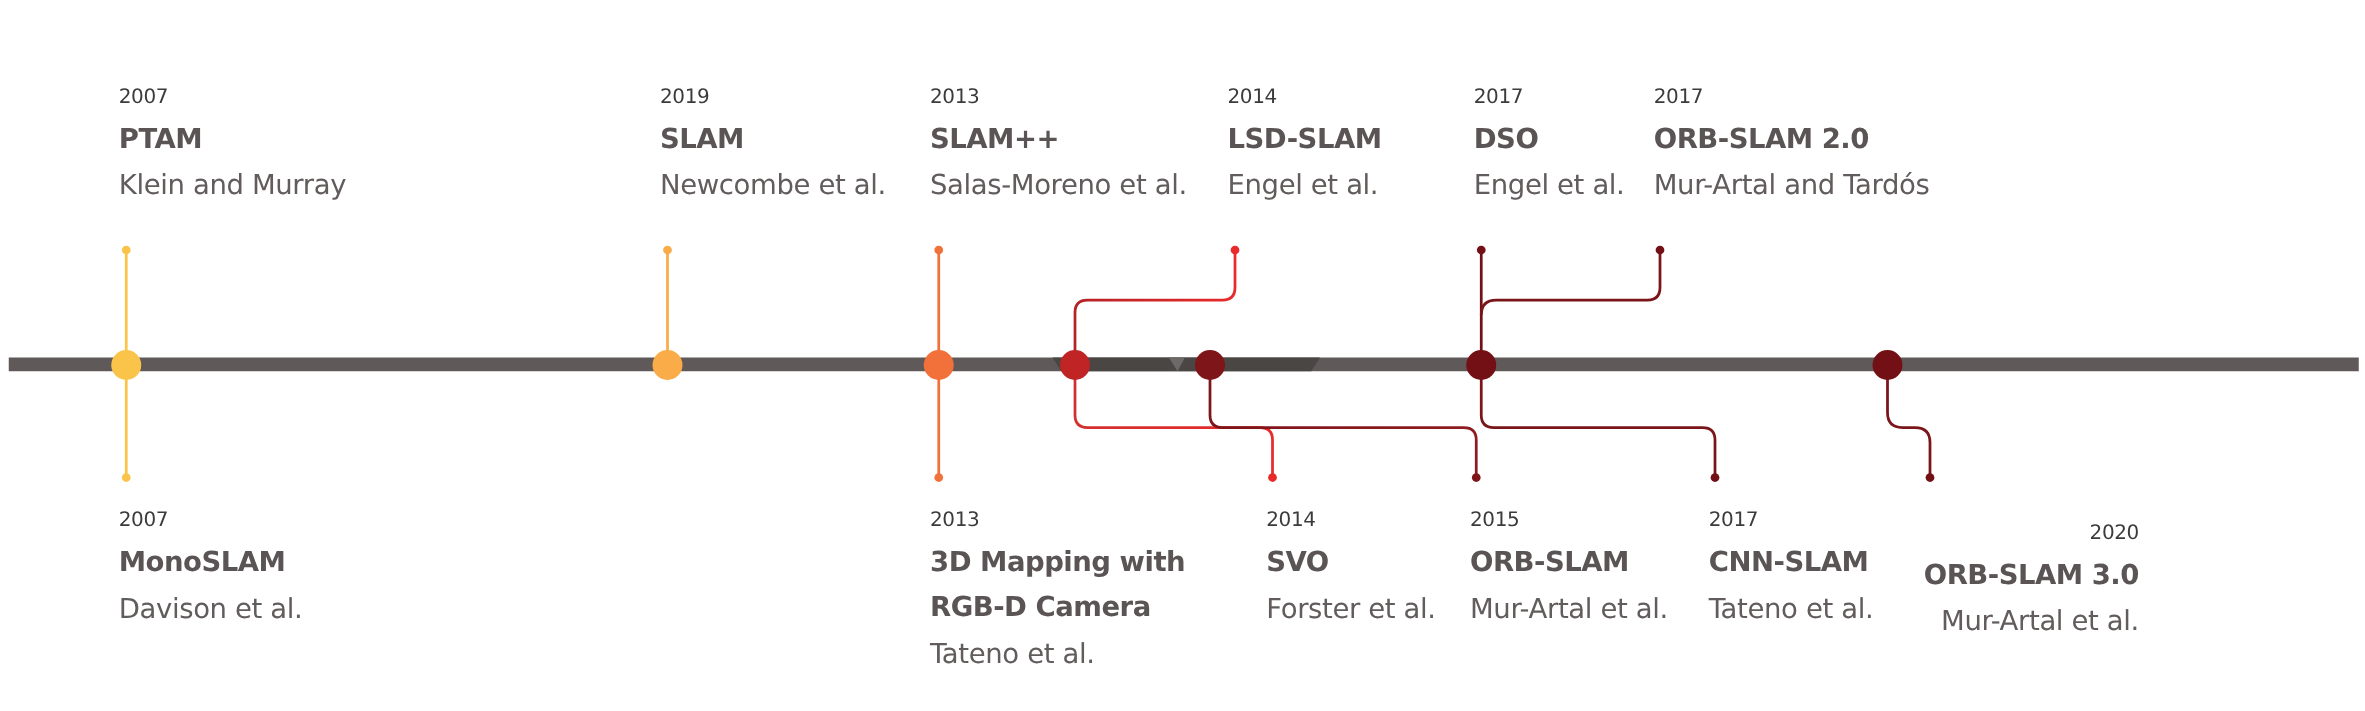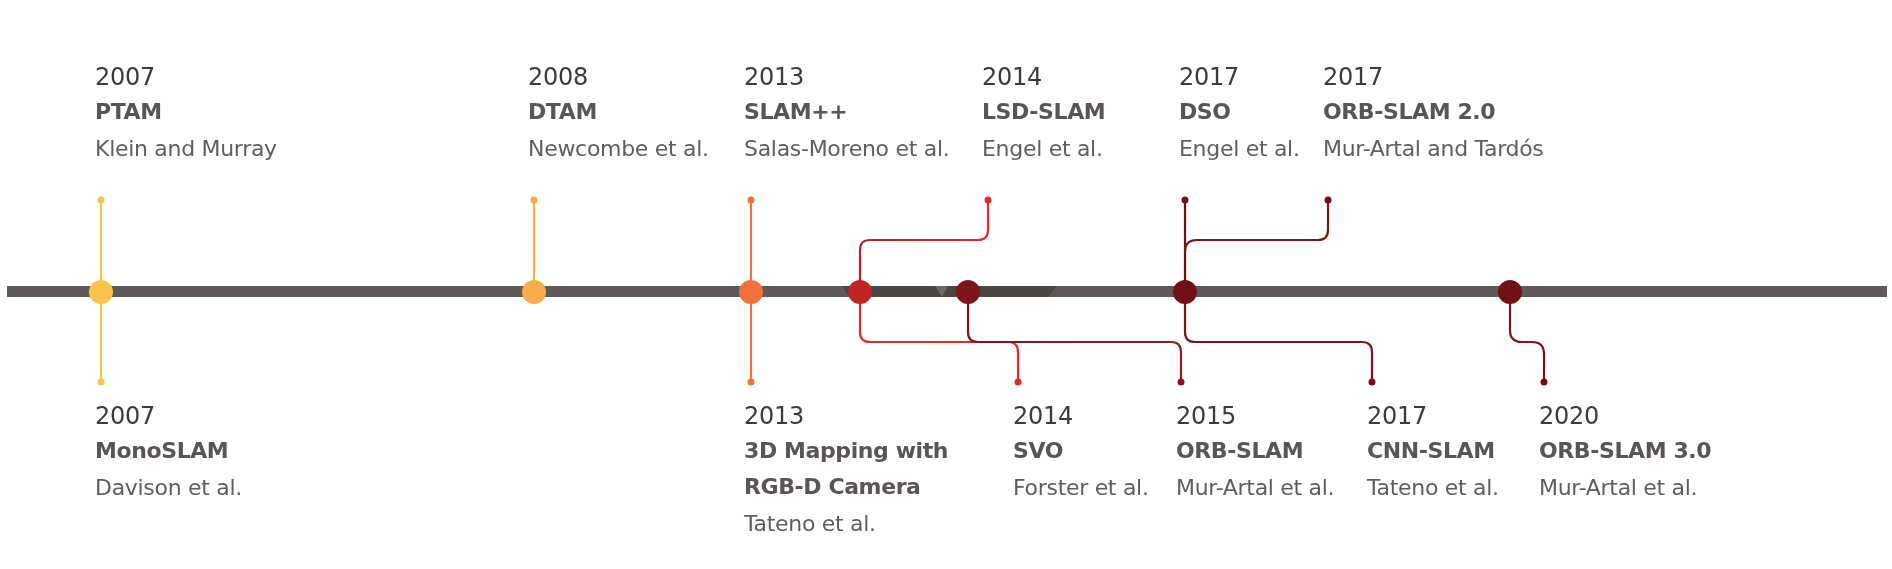--- a/index.html
+++ b/index.html
@@ -1,20 +1,20 @@
 <!DOCTYPE html>
 <html><head>
 <meta charset="utf-8">
 <style>
   html, body { margin: 0; padding: 0; background: #ffffff; }
   body { width: 1892px; height: 569px; position: relative; overflow: hidden;
          font-family: "DejaVu Sans", sans-serif; }
   #canvas { position: absolute; left: 0; top: 0; width: 1892px; height: 569px; }
   .label { position: absolute; white-space: nowrap; }
-  .year { font-size: 24px; color: #3d3a3a; line-height: 26px; letter-spacing: -0.3px; }
+  .year { font-size: 16px; color: #3d3a3a; line-height: 26px; letter-spacing: -0.3px; }
   .title { font-size: 22px; font-weight: bold; color: #5a5455; line-height: 36px; margin-top: 4px; letter-spacing: -0.4px; }
   .author { font-size: 22px; color: #625c5c; line-height: 30px; margin-top: 4px; letter-spacing: -0.3px; }
   .top .year { }
   svg { position: absolute; left: 0; top: 0; }
 </style>
 </head>
 <body>
 
 <div id="canvas">
   <svg width="1892" height="569" viewBox="0 0 1892 569">
@@ -81,22 +81,22 @@
       <circle cx="1510" cy="292" r="12" fill="#731015"></circle>
     </g>
   </svg>
 
   <div class="label top" style="left:95px; top:64px;">
     <div class="year">2007</div>
     <div class="title">PTAM</div>
     <div class="author">Klein and Murray</div>
   </div>
   <div class="label top" style="left:528px; top:64px;">
-    <div class="year">2008</div>
-    <div class="title">DTAM</div>
+    <div class="year">2019</div>
+    <div class="title">SLAM</div>
     <div class="author">Newcombe et al.</div>
   </div>
   <div class="label top" style="left:744px; top:64px;">
     <div class="year">2013</div>
     <div class="title">SLAM++</div>
     <div class="author">Salas-Moreno et al.</div>
   </div>
   <div class="label top" style="left:982px; top:64px;">
     <div class="year">2014</div>
     <div class="title">LSD-SLAM</div>
@@ -134,18 +134,18 @@
   <div class="label bottom" style="left:1176px; top:403px;">
     <div class="year">2015</div>
     <div class="title">ORB-SLAM</div>
     <div class="author">Mur-Artal et al.</div>
   </div>
   <div class="label bottom" style="left:1367px; top:403px;">
     <div class="year">2017</div>
     <div class="title">CNN-SLAM</div>
     <div class="author">Tateno et al.</div>
   </div>
-  <div class="label bottom" style="left:1539px; top:403px;">
+  <div class="label bottom" style="left:1539px; top:413px;text-align:right;">
     <div class="year">2020</div>
     <div class="title">ORB-SLAM 3.0</div>
     <div class="author">Mur-Artal et al.</div>
   </div>
 </div>
 
 </body></html>

